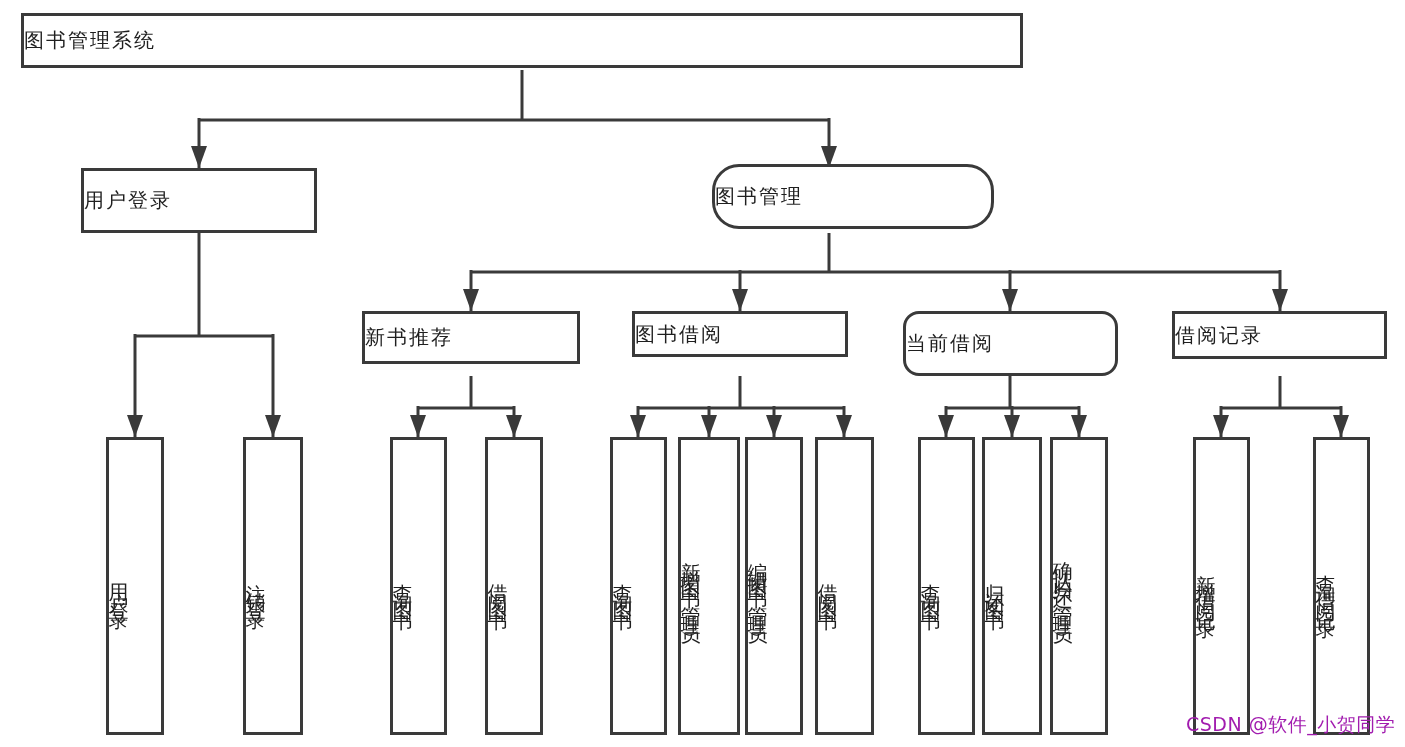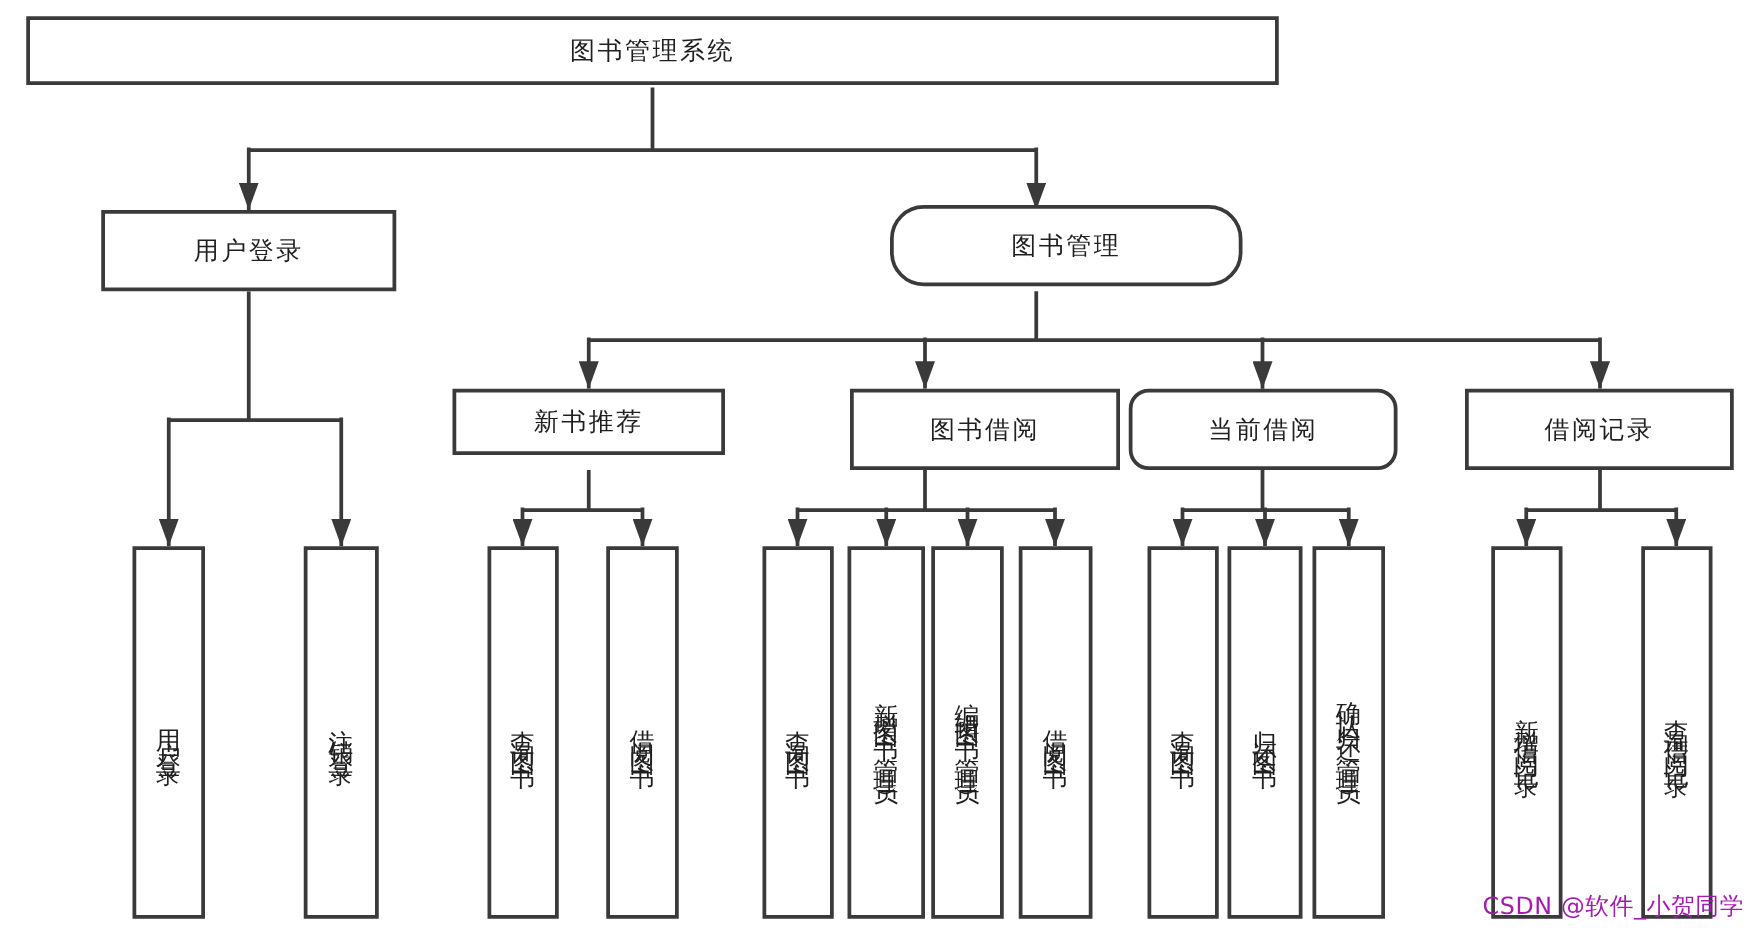--- a/index.html
+++ b/index.html
@@ -23,21 +23,21 @@
     top: 0;
     z-index: 0;
   }
   .node {
     position: absolute;
     box-sizing: border-box;
     border: 3px solid #3a3a3a;
     background: #ffffff;
     display: flex;
     align-items: center;
-    justify-content: center;
+    justify-content: flex-start;
     z-index: 1;
     color: #1f1f1f;
   }
   .hnode span {
     font-size: 20px;
     letter-spacing: 2px;
     white-space: nowrap;
     color: #1f1f1f;
   }
   .vnode span {
@@ -121,27 +121,27 @@
   <div class="node hnode" style="left:81px;top:168px;width:236px;height:65px;">
     <span>用户登录</span>
   </div>
   <div class="node hnode" style="left:712px;top:164px;width:282px;height:65px;border-radius:27px;">
     <span>图书管理</span>
   </div>
 
   <div class="node hnode" style="left:362px;top:311px;width:218px;height:53px;">
     <span>新书推荐</span>
   </div>
-  <div class="node hnode" style="left:632px;top:311px;width:216px;height:65px;margin-left:48px;">
+  <div class="node hnode" style="left:632px;top:311px;width:216px;height:46px;">
     <span>图书借阅</span>
   </div>
   <div class="node hnode" style="left:903px;top:311px;width:215px;height:65px;border-radius:16px;">
     <span>当前借阅</span>
   </div>
-  <div class="node hnode" style="left:1172px;top:311px;width:215px;height:65px;">
+  <div class="node hnode" style="left:1172px;top:311px;width:215px;height:48px;">
     <span>借阅记录</span>
   </div>
 
   <div class="node vnode" style="left:106px;top:437px;width:58px;height:298px;">
     <span>用户登录</span>
   </div>
   <div class="node vnode" style="left:243px;top:437px;width:60px;height:298px;">
     <span>注销登录</span>
   </div>
 

